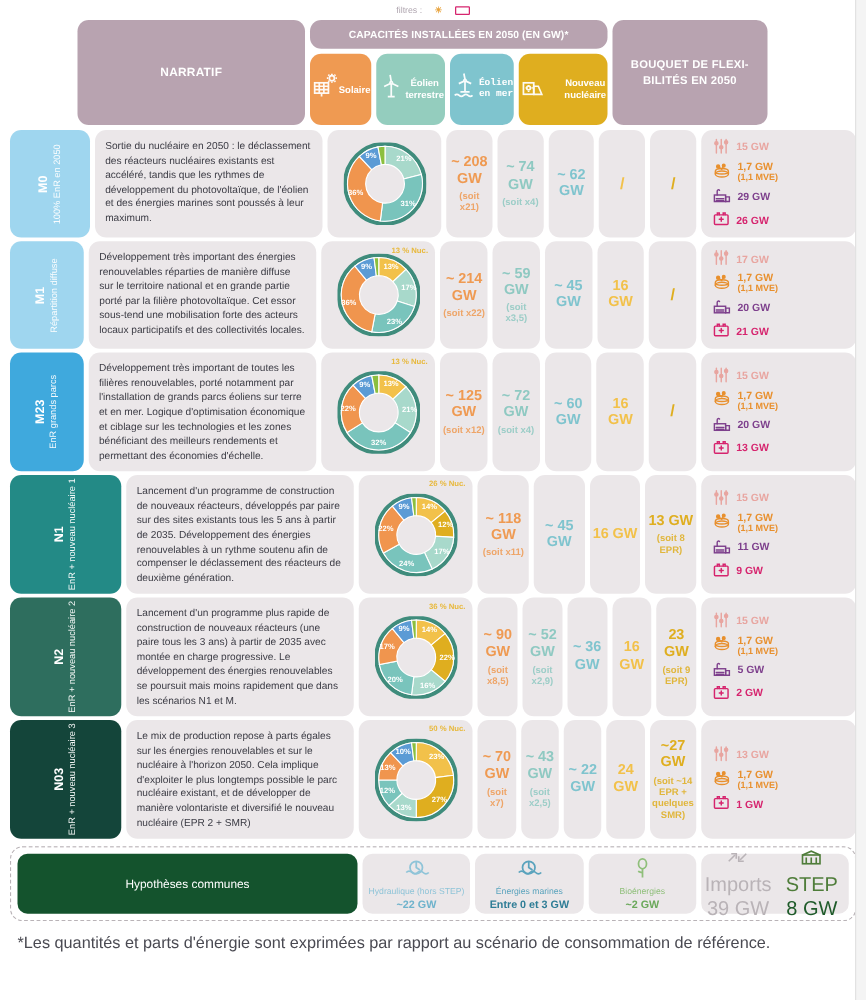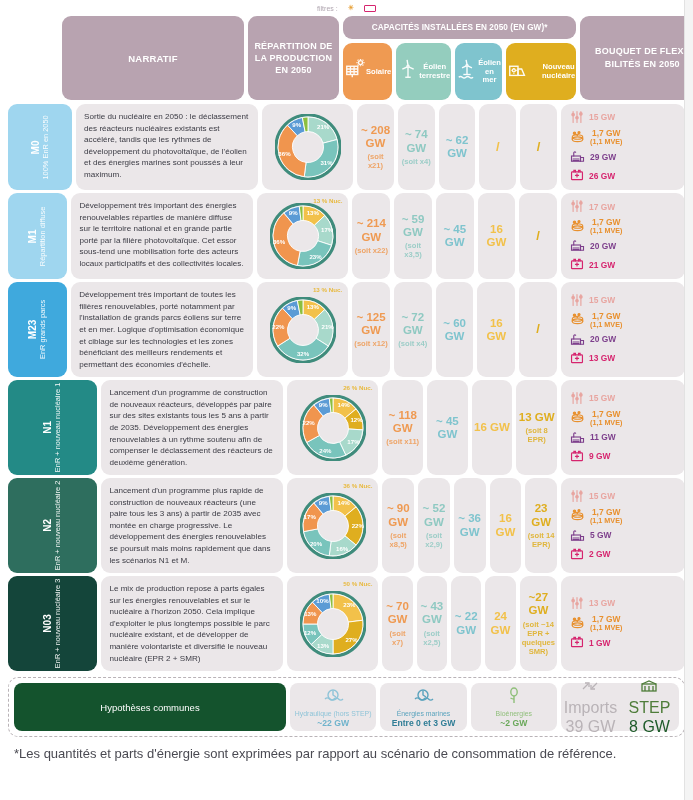--- a/index.html
+++ b/index.html
@@ -56,21 +56,21 @@
   .cell { background:#ebe7e9; border-radius:9px; }
   .c-narratif { flex: 0 0 182px; padding: 7px 8px; font-size:8.1px; line-height:1.43; color:#3b3b44; }
   .c-donut { flex: 0 0 91px; position:relative; display:flex; align-items:center; justify-content:center; }
   .nuc-label { position:absolute; top:5px; right:6px; font-size:6.2px; font-weight:bold; color:#e8b93d; text-align:right; line-height:1.1; }
   .c-cap { flex:1; display:flex; align-items:center; justify-content:center; text-align:center;
     font-weight:bold; font-size:11.5px; line-height:1.15; padding:2px; }
   .c-cap .soit { display:block; font-weight:bold; font-size:7.6px; line-height:1.2; margin-top:2px; opacity:.85; }
   .c-cap.empty { font-size:13px; }
   .c-flex { flex: 0 0 124px; padding: 6px 6px 6px 9px; display:flex; flex-direction:column; justify-content:center; gap:3px; }
   .flex-item { display:flex; align-items:center; gap:5px; font-size:8.4px; font-weight:bold; }
-  .flex-item .fval { line-height:1.1;text-align:center; }
+  .flex-item .fval { line-height:1.1; }
   .flex-item .fsub { display:block; font-size:7.2px; font-weight:bold; }
 
   
   .donut { position:relative; width:66px; height:66px; }
   .donut svg { display:block; }
   .pct { font-size:6.1px; font-weight:bold; fill:#fff; text-anchor:middle; dominant-baseline:middle; }
 
   
   .hypo {
     margin-top: 6px; border: 1.4px dashed #b9b3b7; border-radius: 10px;
@@ -98,21 +98,20 @@
 <div class="page">
 
   <div class="top-strip">
     <span>filtres :</span>
     <span class="tiny-orange">☀</span>
     <span class="tiny-pink"></span>
   </div>
 
   <div class="header">
     <div class="hdr-card hdr-narratif">NARRATIF</div>
-    <div class="hdr-card hdr-repartition">RÉPARTITION DE LA PRODUCTION EN 2050</div>
     <div class="hdr-cap-wrap">
       <div class="hdr-cap-title">CAPACITÉS INSTALLÉES EN 2050 (EN GW)*</div>
       <div class="hdr-cap-row" id="tech-row">
           <div class="hdr-tech" style="background: rgb(239, 154, 82);">
             <span class="ticon"><svg width="22" height="22" viewBox="0 0 24 24">
                 <g fill="none" stroke="#ffffff" stroke-width="1.5">
                   <rect x="3" y="9" width="12" height="9"></rect>
                   <path d="M3 12h12M3 15h12M7 9v9M11 9v9"></path>
                   <path d="M9 18v3"></path>
                   <circle cx="18" cy="5" r="2.2"></circle>
@@ -125,21 +124,21 @@
             <span class="ticon"><svg width="22" height="22" viewBox="0 0 24 24">
                 <g fill="none" stroke="#ffffff" stroke-width="1.5">
                   <path d="M12 10v11"></path>
                   <path d="M9 21h6"></path>
                   <circle cx="12" cy="9" r="1.1"></circle>
                   <path d="M12 8l-1-6M12.8 9.6l5.4 2.6M11.2 9.6l-5.4 2.6"></path>
                 </g>
               </svg></span>
             <span>Éolien terrestre</span>
           </div>
-          <div class="hdr-tech" style="background: rgb(127, 196, 206);">
+          <div class="hdr-tech" style="background: rgb(127, 196, 206); font-family: Liberation Mono, monospace;">
             <span class="ticon"><svg width="22" height="22" viewBox="0 0 24 24">
                 <g fill="none" stroke="#ffffff" stroke-width="1.5">
                   <path d="M12 9v9"></path>
                   <circle cx="12" cy="8" r="1"></circle>
                   <path d="M12 7l-1-5M12.8 8.6l4.6 2.2M11.2 8.6l-4.6 2.2"></path>
                   <path d="M8 18h8"></path>
                   <path d="M3 21c1.3-1.2 2.6-1.2 3.9 0s2.6 1.2 3.9 0 2.6-1.2 3.9 0 2.6 1.2 3.9 0"></path>
                 </g>
               </svg></span>
             <span>Éolien en mer</span>
@@ -552,21 +551,21 @@
         <div class="cell c-cap" style="color:#8fc9c2">
           <div><span>~ 52 GW</span><span class="soit">(soit x2,9)</span></div>
         </div>
         <div class="cell c-cap" style="color:#7fc4ce">
           <div><span>~ 36 GW</span></div>
         </div>
         <div class="cell c-cap" style="color:#f2c14a">
           <div><span>16 GW</span></div>
         </div>
         <div class="cell c-cap" style="color:#dfae1f">
-          <div><span>23 GW</span><span class="soit">(soit 14 EPR)</span></div>
+          <div><span>23 GW</span><span class="soit">(soit 9 EPR)</span></div>
         </div>
         <div class="cell c-flex">
           <div class="flex-item" style="color:#e8a5a0">
             <span><svg width="14" height="14" viewBox="0 0 18 18">
                 <g fill="none" stroke="#e8a5a0" stroke-width="1.5" stroke-linecap="round">
                   <path d="M4 2v14M9 2v14M14 2v14"></path>
                   <circle cx="4" cy="6" r="1.6" fill="#e8a5a0"></circle>
                   <circle cx="9" cy="10" r="1.6" fill="#e8a5a0"></circle>
                   <circle cx="14" cy="5" r="1.6" fill="#e8a5a0"></circle>
                 </g>

